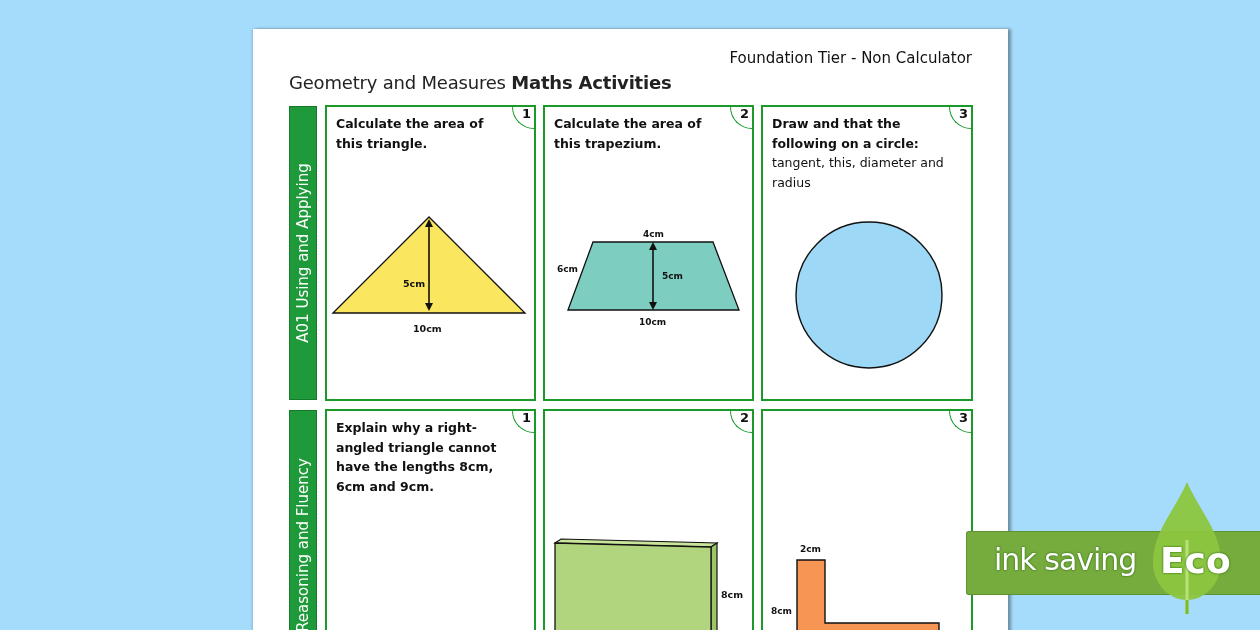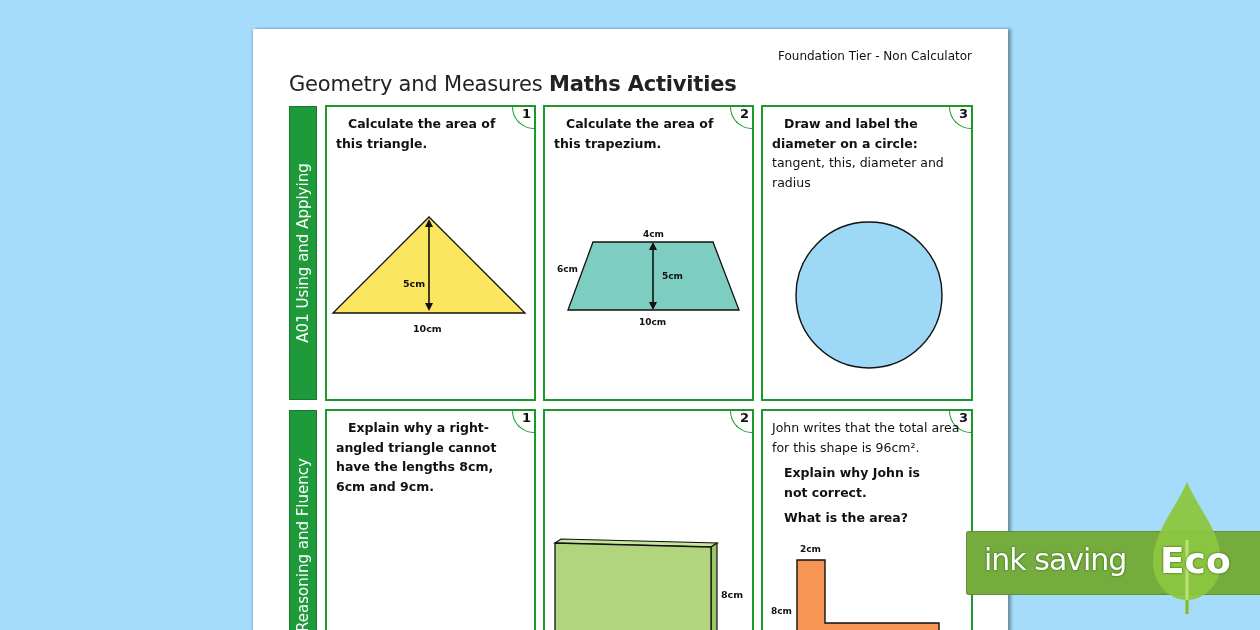--- a/index.html
+++ b/index.html
@@ -2,50 +2,50 @@
 <html><head>
 <meta charset="utf-8">
 <style>
   * { box-sizing: border-box; margin: 0; padding: 0; }
   html, body { width: 1260px; height: 630px; overflow: hidden; }
   body { background: #a6dcfb; font-family: "DejaVu Sans", sans-serif; position: relative; }
   .page {
     position: absolute; left: 253px; top: 29px; width: 755px; height: 640px;
     background: #ffffff; box-shadow: 3px 0 3px rgba(0,0,0,0.35), -1px 0 2px rgba(0,0,0,0.15);
   }
-  .tier { position: absolute; right: 36px; top: 20px; font-size: 12px; color: #111; font-family: "DejaVu Sans", sans-serif; }
-  .title { position: absolute; left: 36px; top: 43px; font-size: 21px; color: #222; font-family: "DejaVu Sans", sans-serif; letter-spacing: -0.2px; }
+  .tier { position: absolute; right: 36px; top: 20px; font-size: 15px; color: #111; font-family: "DejaVu Sans", sans-serif; }
+  .title { position: absolute; left: 36px; top: 43px; font-size: 18px; color: #222; font-family: "DejaVu Sans", sans-serif; letter-spacing: -0.2px; }
   .title b { font-weight: bold; }
   .side {
     position: absolute; width: 28px; background: #1f9a3a; border: 1px solid #157a2b;
     display: flex; align-items: center; justify-content: center;
   }
   .side span {
     display: block; transform: rotate(-90deg); white-space: nowrap; color: #fff;
     font-size: 15px; font-family: "DejaVu Sans", sans-serif;
   }
   .card {
     position: absolute; border: 2px solid #1b9a2b; background: #fff; overflow: hidden;
   }
   .num {
     position: absolute; right: -2px; top: -2px; width: 24px; height: 24px;
     border-left: 1.5px solid #1b9a2b; border-bottom: 1.5px solid #1b9a2b;
     border-bottom-left-radius: 22px; font-size: 13px; font-weight: bold; color: #111;
     text-align: right; padding-right: 5px; padding-top: 1px;
   }
   .q { position: absolute; left: 9px; top: 7px; right: 22px; font-size: 12.5px; line-height: 19.5px; color: #111; }
-  .q .b { font-weight: bold; margin-left: 12px; }
+  .q .b { font-weight: bold; }
   .q p { margin-bottom: 6px; }
   svg text { font-family: "DejaVu Sans", sans-serif; font-weight: bold; fill: #111; }
   .eco {
     position: absolute; left: 966px; top: 531px; width: 300px; height: 64px;
     background: #76ab3e; border: 1px solid #5e9330; border-right: none; border-radius: 3px 0 0 3px;
   }
   .eco-text {
-    position: absolute; left: 17px; top: 10px; font-size: 30px; color: #fff;
+    position: absolute; left: 27px; top: 10px; font-size: 30px; color: #fff;
     font-family: "DejaVu Sans", sans-serif; letter-spacing: -1px;
     text-shadow: 0 0 2px #3f7a18, 0 0 2px #3f7a18;
     text-align: right;
   }
   .drop { position: absolute; left: 1147px; top: 480px; }
   .eco-label {
     position: absolute; left: 1160px; top: 540px; font-size: 36px; font-weight: bold; color: #fff;
     font-family: "DejaVu Sans", sans-serif; text-shadow: 0 0 2px #3f7a18, 0 0 2px #3f7a18;
   }
 </style>
@@ -88,21 +88,21 @@
       <text x="98" y="15" font-size="9">4cm</text>
       <text x="12" y="50" font-size="9">6cm</text>
       <text x="117" y="57" font-size="9">5cm</text>
       <text x="94" y="103" font-size="9">10cm</text>
     </svg>
   </div>
 
   <div class="card" style="left:508px; top:76px; width:212px; height:296px;">
     <div class="num">3</div>
     <div class="q">
-      <span class="b">Draw and label the diameter on a circle:</span><br>
+      <span class="b">Draw and that the following on a circle:</span><br>
       <span>tangent, this, diameter and radius</span>
     </div>
     <svg style="position:absolute; left:30px; top:112px;" width="152" height="152">
       <circle cx="76" cy="76" r="73" fill="#9dd9f7" stroke="#111" stroke-width="1.4"></circle>
     </svg>
   </div>
 
   <div class="side" style="left:36px; top:381px; height:270px;">
     <span>Reasoning and Fluency</span>
   </div>
@@ -119,25 +119,20 @@
     <svg style="position:absolute; left:0; top:120px;" width="207" height="120">
       <polygon points="10,12 16,8 172,12 166,16" fill="#c8e59a" stroke="#111" stroke-width="1.2"></polygon>
       <polygon points="166,16 172,12 172,120 166,120" fill="#9cc567" stroke="#111" stroke-width="1.2"></polygon>
       <polygon points="10,12 166,16 166,120 10,120" fill="#b0d57e" stroke="#111" stroke-width="1.3"></polygon>
       <text x="176" y="67" font-size="9.5">8cm</text>
     </svg>
   </div>
 
   <div class="card" style="left:508px; top:380px; width:212px; height:280px;">
     <div class="num">3</div>
-    <div class="q" style="right:10px;">
-      <p>John writes that the total area for this shape is 96cm².</p>
-      <p class="b" style="right:40px; width:140px;">Explain why John is not correct.</p>
-      <p class="b">What is the area?</p>
-    </div>
     <svg style="position:absolute; left:0; top:128px;" width="210" height="130">
       <polygon points="34,21 62,21 62,84 176,84 176,130 34,130" fill="#f79554" stroke="#111" stroke-width="1.4"></polygon>
       <text x="37" y="13" font-size="9">2cm</text>
       <text x="8" y="75" font-size="9">8cm</text>
     </svg>
   </div>
 </div>
 
 <div class="eco">
   <div class="eco-text">ink saving</div>

